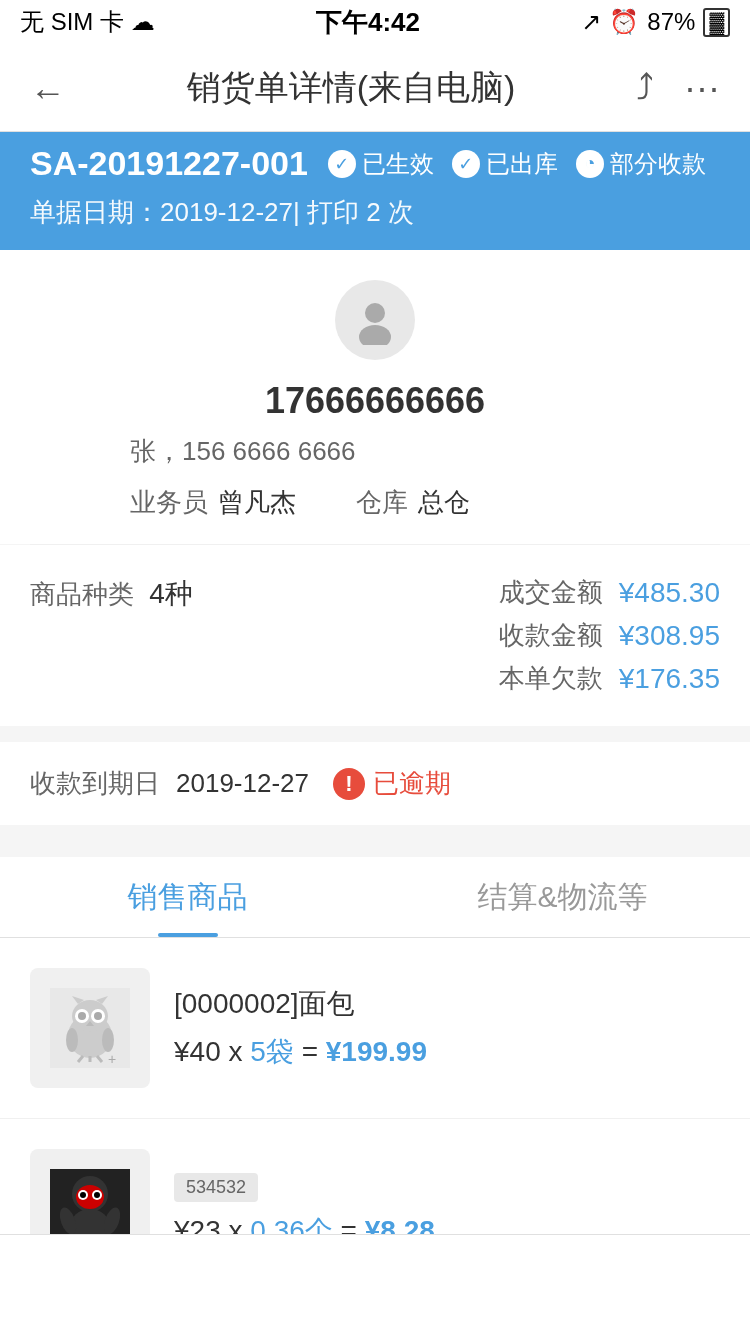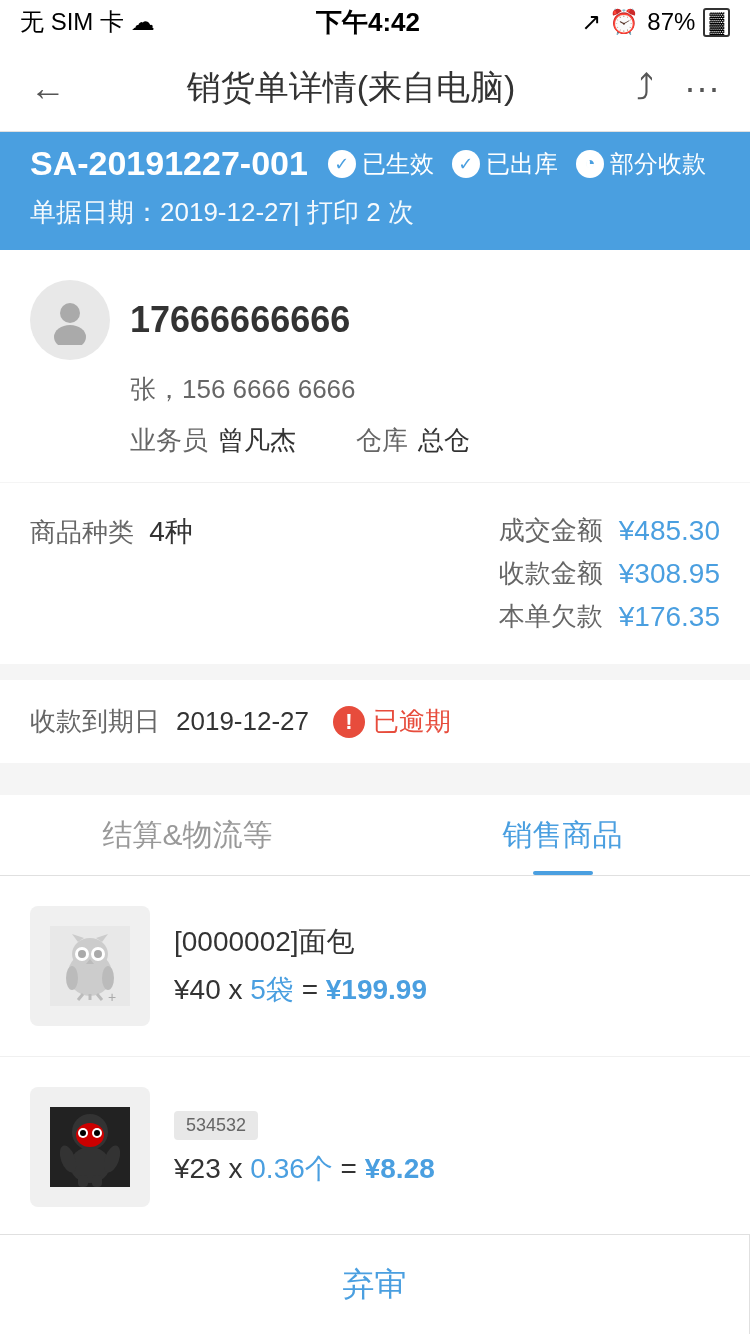--- a/index.html
+++ b/index.html
@@ -99,20 +99,21 @@
     .customer-section {
       background: #fff;
       padding: 30px 30px 24px;
       margin-bottom: 0;
     }
     .customer-row {
       display: flex;
       align-items: center;
       gap: 20px;
       margin-bottom: 12px;
+      flex-direction: column;
     }
     .avatar {
       width: 80px;
       height: 80px;
       border-radius: 50%;
       background: #e8e8e8;
       display: flex;
       align-items: center;
       justify-content: center;
       overflow: hidden;
@@ -408,25 +409,25 @@
   <div class="overdue-badge">
     <div class="overdue-icon">!</div>
     <span class="overdue-text">已逾期</span>
   </div>
 </div>
 
 <div class="section-divider"></div>
 
 <div class="tabs-section">
   <div class="tabs-row">
+    <div class="tab active">
+      <span>销售商品</span>
+    </div>
     <div class="tab inactive">
       <span>结算&amp;物流等</span>
-    </div>
-    <div class="tab active">
-      <span>销售商品</span>
     </div>
   </div>
 </div>
 
 <div class="product-section">
 
   <div class="product-item">
     <div class="product-thumb">
 
       <svg viewBox="0 0 80 80" width="80" height="80" xmlns="http://www.w3.org/2000/svg">
@@ -505,14 +506,13 @@
         <span class="total">¥8.28</span>
       </div>
     </div>
   </div>
 
 </div>
 
 <div style="height: 110px;"></div>
 
 <div class="bottom-bar">
-  <div class="bottom-btn left">弃审</div>
 </div>
 
 </body></html>

